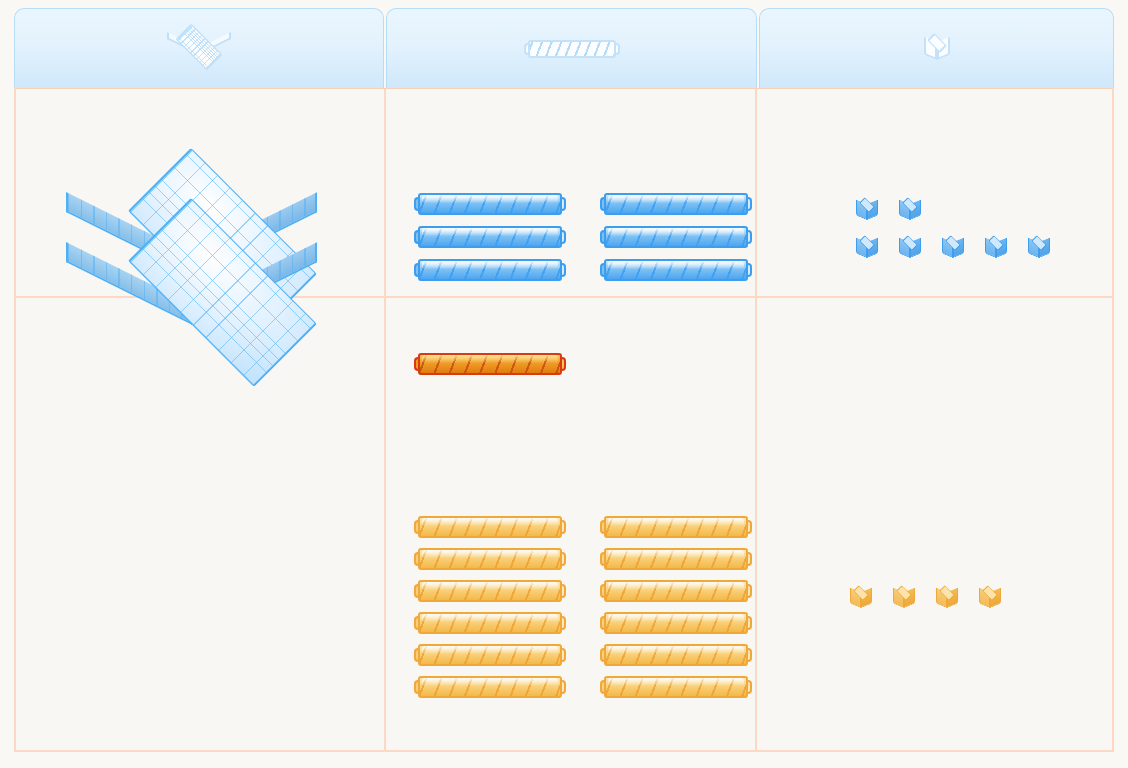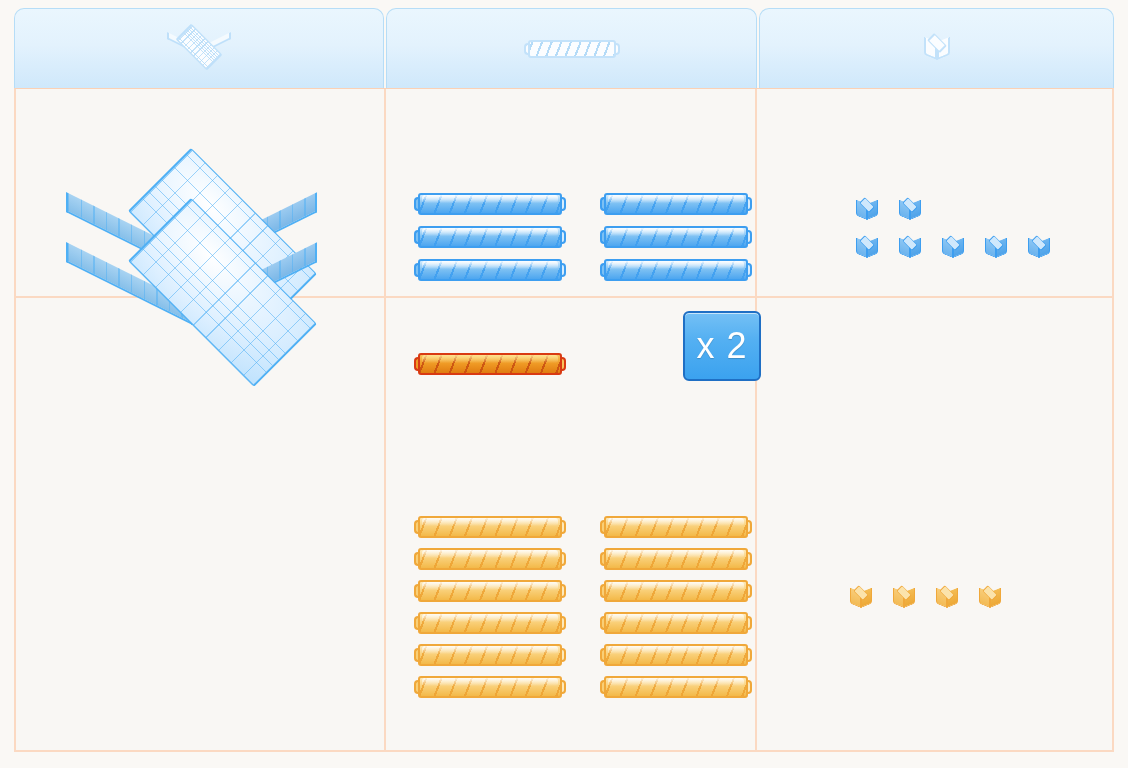--- a/index.html
+++ b/index.html
@@ -542,15 +542,14 @@
           </div>
         <div class="cube orange">
             <div class="c-left"></div>
             <div class="c-right"></div>
             <div class="c-top"></div>
           </div>
       </div>
     </div>
   </div>
 
-  <div id="multiplier-badge">x 2</div>
 
 </div>
 
 </body></html>

